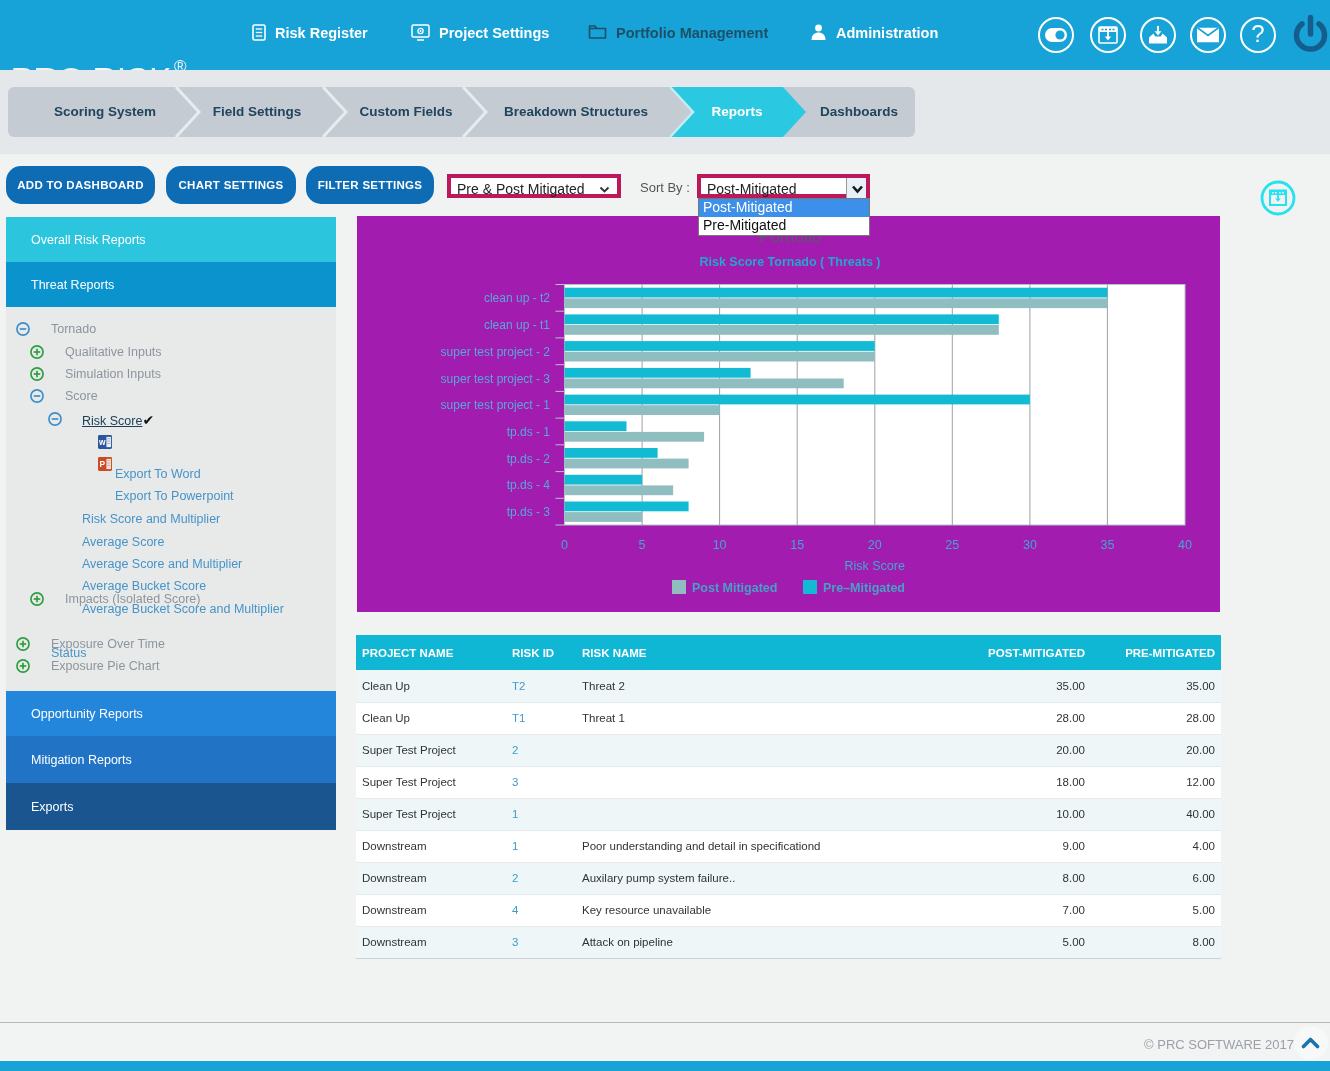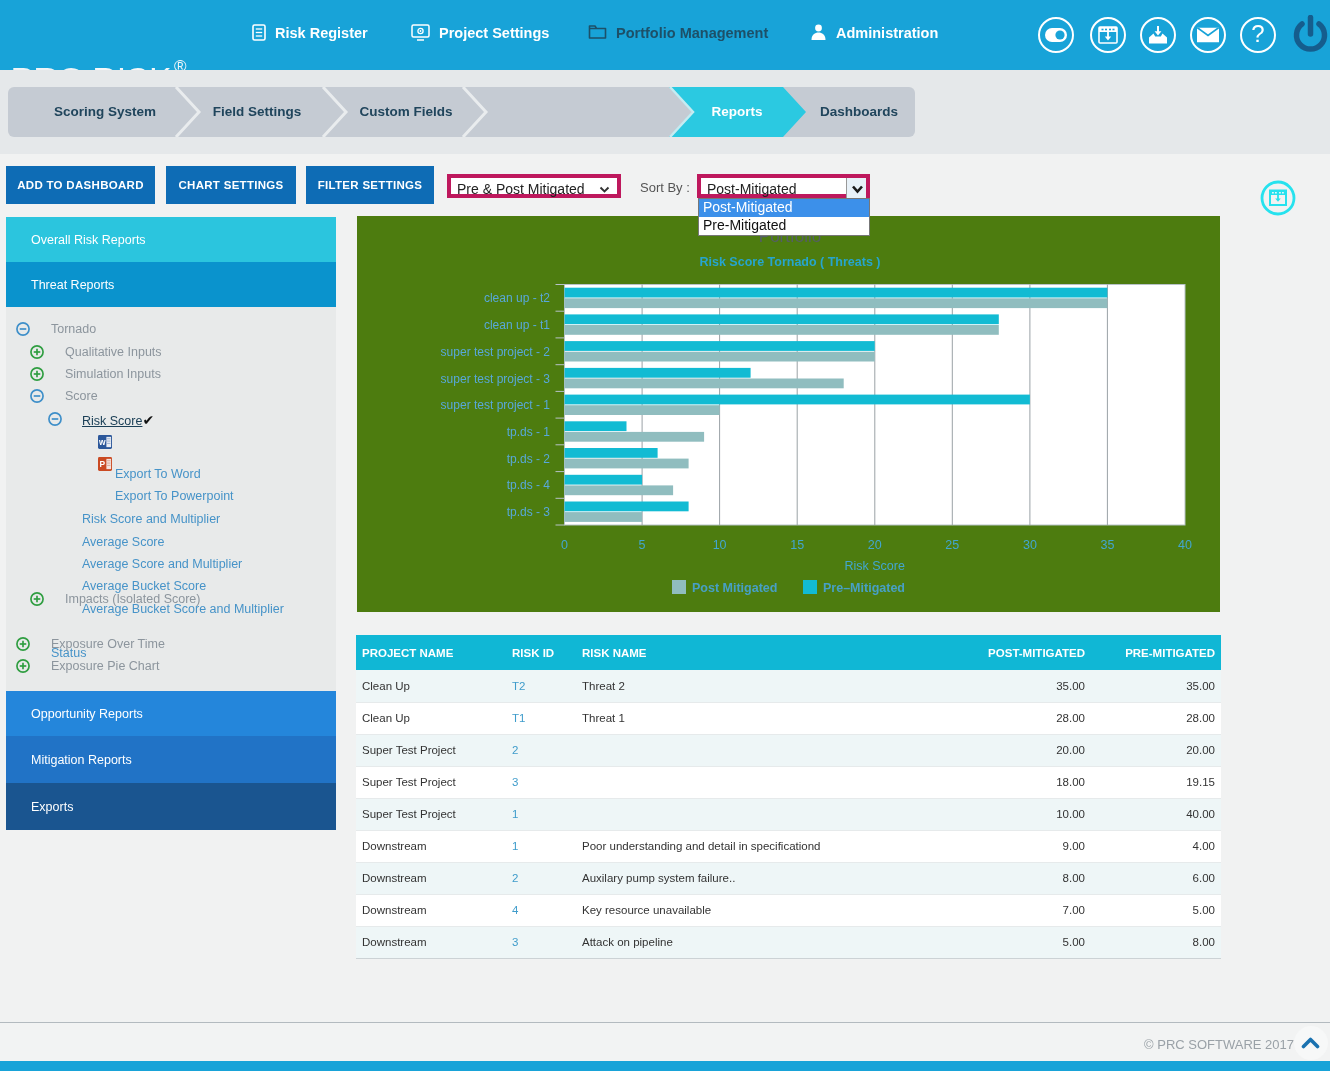--- a/index.html
+++ b/index.html
@@ -16,39 +16,39 @@
 .navitem svg { vertical-align:middle; margin-right:9px; position:relative; top:-2px;}
 .navitem.dark { color:#1d5068; }
 .hicon { position:absolute; top:17px; width:36px; height:36px; border-radius:50%; border:2px solid #fff; }
 .hicon svg { position:absolute; left:50%; top:50%; transform:translate(-50%,-50%); }
 
 
 #tabbar { position:absolute; left:8px; top:87px; width:907px; height:50px; background:#c5cbd3; border-radius:6px; }
 .tab { position:absolute; top:0; height:50px; line-height:50px; text-align:center; color:#20455c; font-size:13.5px; font-weight:bold; white-space:nowrap; }
 
 
-.bluebtn { position:absolute; top:166px; height:38px; background:#0e6cb5; border-radius:0; color:#fff; font-size:11.5px; font-weight:bold; text-align:center; line-height:38px; letter-spacing:0.3px; white-space:nowrap; }
+.bluebtn { position:absolute; top:166px; height:38px; background:#0e6cb5; border-radius:15px; color:#fff; font-size:11.5px; font-weight:bold; text-align:center; line-height:38px; letter-spacing:0.3px; white-space:nowrap; }
 .sel { position:absolute; top:174px; height:24px; background:#fff; border:4px solid #be185d; font-size:14px; color:#222; line-height:22px; }
 #sortlabel { position:absolute; left:640px; top:180px; font-size:13px; color:#555; }
 
 
 #ddlist { position:absolute; left:698px; top:198px; width:172px; background:#fff; border:1px solid #777; z-index:30; }
 .ddopt { height:17.5px; line-height:17.5px; font-size:14px; padding-left:4px; color:#111; }
 .ddopt.selected { background:#3c90ea; color:#fff; }
 
 
 .stile { position:absolute; left:6px; width:330px; color:#fff; font-size:12.5px; }
 .stile span { position:absolute; left:25px; top:50%; transform:translateY(-50%); }
 #tree { position:absolute; left:6px; top:307px; width:330px; height:384px; background:#e8eaea; }
 .titem { position:absolute; font-size:12.5px; color:#8c959d; white-space:nowrap; }
 .titem.link { color:#4693c8;margin-top:32px; }
 .ticon { position:absolute; width:14px; height:14px; }
 
 
-#chart { position:absolute; left:357px; top:216px; width:863px; height:396px; background:#4d7c0f; }
+#chart { position:absolute; left:357px; top:216px; width:863px; height:396px; background:#a21caf; }
 
 
 #rtable { position:absolute; left:356px; top:635px; width:865px; }
 #rtable table { width:100%; border-collapse:collapse; font-size:11.5px; }
 #rtable th { background:#10b7d5; color:#fff; height:35px; font-size:11.5px; text-align:left; font-weight:bold; padding:0 6px; }
 #rtable td { height:32px; padding:2px 6px; color:#333; border-bottom:1px solid #e6eaeb; }
 #rtable tr.odd td { background:#eef6f7; }
 #rtable tr.even td { background:#fff; }
 #rtable tr.last td { border-bottom:1px solid #ccd2d5; }
 #rtable td.rid { color:#3f9ccb; }
@@ -140,20 +140,21 @@
   <svg width="907" height="50" style="position:absolute; left:0; top:0;">
     <polyline points="168,0 191,25 168,50" fill="none" stroke="#e9ecee" stroke-width="3"></polyline>
     <polyline points="315,0 338,25 315,50" fill="none" stroke="#e9ecee" stroke-width="3"></polyline>
     <polyline points="455,0 478,25 455,50" fill="none" stroke="#e9ecee" stroke-width="3"></polyline>
     <polygon points="661,0 775,0 798,25 775,50 661,50 684,25" fill="#2bc9e1"></polygon>
     <polyline points="662,0 685,25 662,50" fill="none" stroke="#c6ebf1" stroke-width="2.5"></polyline>
   </svg>
   <div class="tab" style="left:41px; width:112px;">Scoring System</div>
   <div class="tab" style="left:199px; width:100px;">Field Settings</div>
   <div class="tab" style="left:348px; width:100px;">Custom Fields</div>
+  <div class="tab" style="left:488px; width:160px;">Breakdown Structures</div>
   <div class="tab" style="left:699px; width:60px; color:#fff;">Reports</div>
   <div class="tab" style="left:810px; width:82px;">Dashboards</div>
 </div>
 
 <div class="bluebtn" style="left:6px; width:149px;">ADD TO DASHBOARD</div>
 <div class="bluebtn" style="left:166px; width:130px;">CHART SETTINGS</div>
 <div class="bluebtn" style="left:306px; width:128px;">FILTER SETTINGS</div>
 <div class="sel" style="left:447px; width:174px; padding-left:6px;">Pre &amp; Post Mitigated<svg style="position:absolute; right:7px; top:8px;" width="11" height="8" viewBox="0 0 11 8">
       <path d="M1.5 1.5 L5.5 5.5 L9.5 1.5" fill="none" stroke="#333" stroke-width="1.9"></path>
     </svg></div>
@@ -387,21 +388,21 @@
           <td class="rid">2</td>
           <td></td>
           <td class="num">20.00</td>
           <td class="num">20.00</td>
         </tr>
 <tr class="even">
           <td>Super Test Project</td>
           <td class="rid">3</td>
           <td></td>
           <td class="num">18.00</td>
-          <td class="num">19.15</td>
+          <td class="num">12.00</td>
         </tr>
 <tr class="odd">
           <td>Super Test Project</td>
           <td class="rid">1</td>
           <td></td>
           <td class="num">10.00</td>
           <td class="num">40.00</td>
         </tr>
 <tr class="even">
           <td>Downstream</td>

